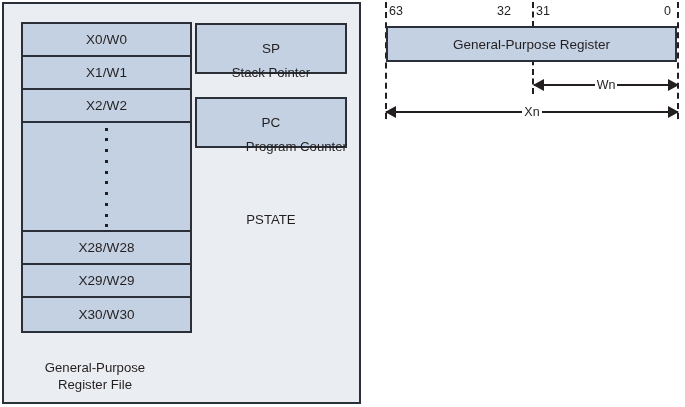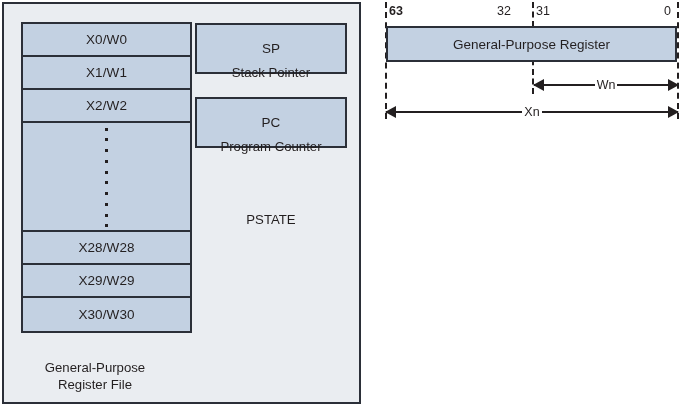--- a/index.html
+++ b/index.html
@@ -29,33 +29,33 @@
   
   .mid-box{position:absolute;left:191px;width:152px;height:51px;
      background:#c3d1e2;border:2px solid #2b2f38;box-sizing:border-box;
      display:flex;align-items:center;justify-content:center;font-size:13.5px;}
   #sp-box{top:19px;}
   #pc-box{top:93px;}
   #nzcv-box{top:166px;}
   .mid-caption{position:absolute;left:191px;width:152px;text-align:center;
      font-size:13.2px;}
   #sp-caption{top:61px;}
-  #pc-caption{top:135px;}
+  #pc-caption{top:135px;text-align:right;}
   #pstate-caption{top:208px;}
 
   
   #bitdiagram{position:absolute;left:378px;top:0px;width:307px;height:130px;}
 
   .vline{position:absolute;width:0;border-left:2px dashed #231f20;}
   #vline-left{left:7px;top:2px;height:117px;}
   #vline-mid{left:154px;top:2px;height:92px;}
   #vline-right{left:299px;top:2px;height:117px;}
 
   .bitlabel{position:absolute;top:4px;font-size:12.5px;}
-  #bit63{left:11px;font-weight:bold;}
+  #bit63{left:11px;}
   #bit32{left:119px;}
   #bit31{left:158px;}
   #bit0{left:286px;}
 
   #gpr-box{position:absolute;left:8px;top:26px;width:291px;height:36px;
      background:#c3d1e2;border:2px solid #2b2f38;box-sizing:border-box;
      display:flex;align-items:center;justify-content:center;font-size:13.5px;}
 
   
   .dim{position:absolute;height:12px;}

